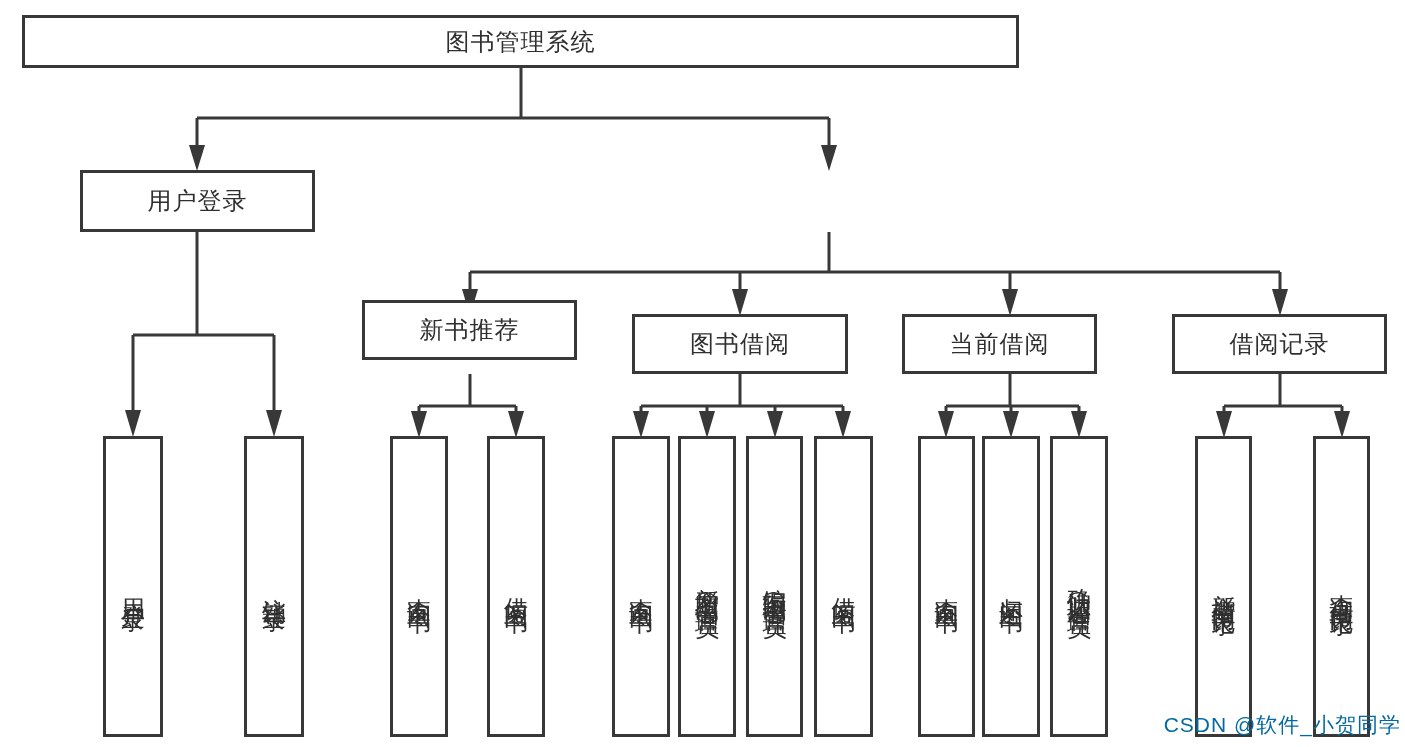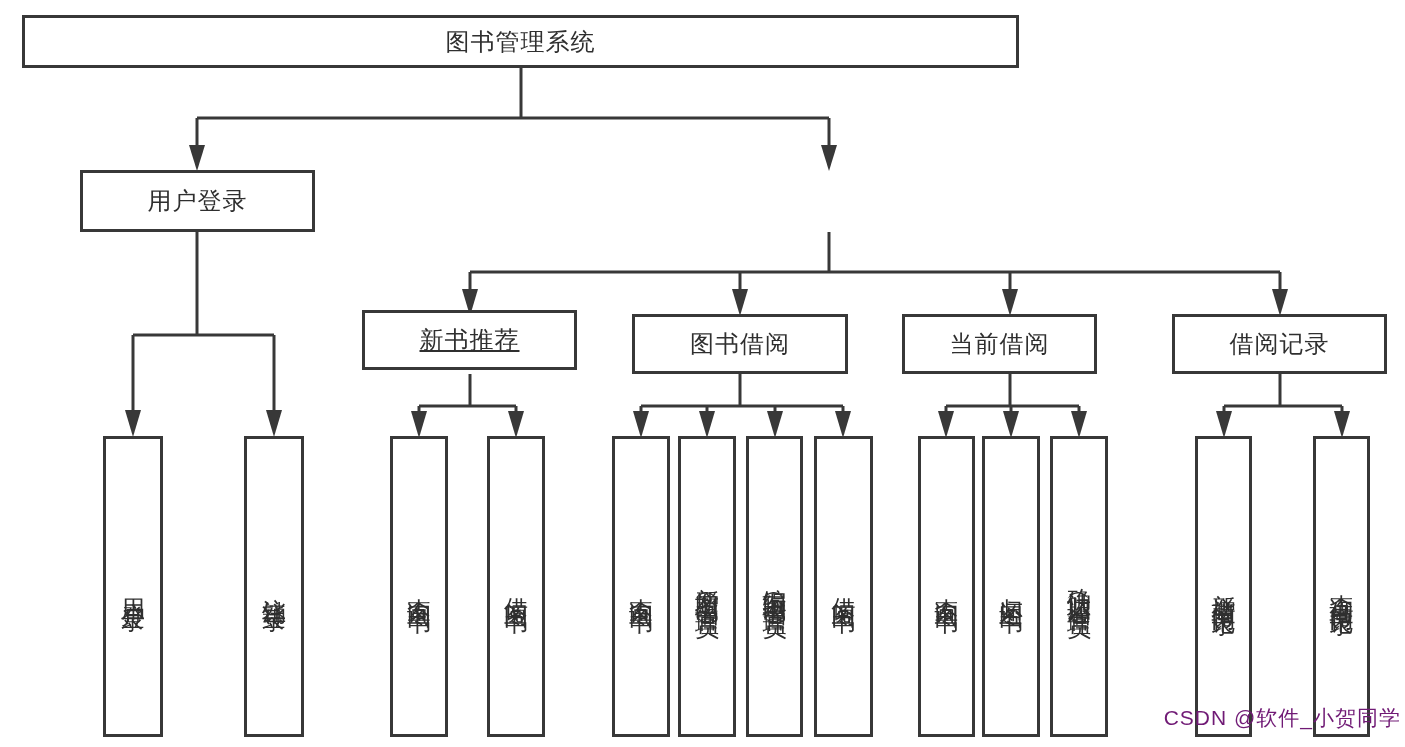--- a/index.html
+++ b/index.html
@@ -46,23 +46,23 @@
     writing-mode: vertical-rl;
     text-orientation: mixed;
     white-space: nowrap;
     font-size: 24px;
     line-height: 1;
     letter-spacing: 4px;
   }
   .watermark {
     position: absolute;
     right: 4px;
-    bottom: 15px;
+    bottom: 8px;
     font-size: 21px;
-    color: #701a75;
+    color: #0369a1;
     z-index: 3;
     letter-spacing: 1px;
     white-space: nowrap;
   }
 </style>
 </head>
 <body>
 
 <div class="canvas">
 
@@ -156,21 +156,21 @@
   </svg>
 
   <div class="node h" style="left:22px; top:15px; width:997px; height:53px;">
     <span>图书管理系统</span>
   </div>
 
   <div class="node h" style="left:80px; top:170px; width:235px; height:62px;">
     <span>用户登录</span>
   </div>
 
-  <div class="node h" style="left:362px; top:310px; width:215px; height:60px;text-decoration:underline;">
+  <div class="node h" style="left:362px; top:300px; width:215px; height:60px;">
     <span>新书推荐</span>
   </div>
   <div class="node h" style="left:632px; top:314px; width:216px; height:60px;">
     <span>图书借阅</span>
   </div>
   <div class="node h" style="left:902px; top:314px; width:195px; height:60px;">
     <span>当前借阅</span>
   </div>
   <div class="node h" style="left:1172px; top:314px; width:215px; height:60px;align-items:center;">
     <span>借阅记录</span>

